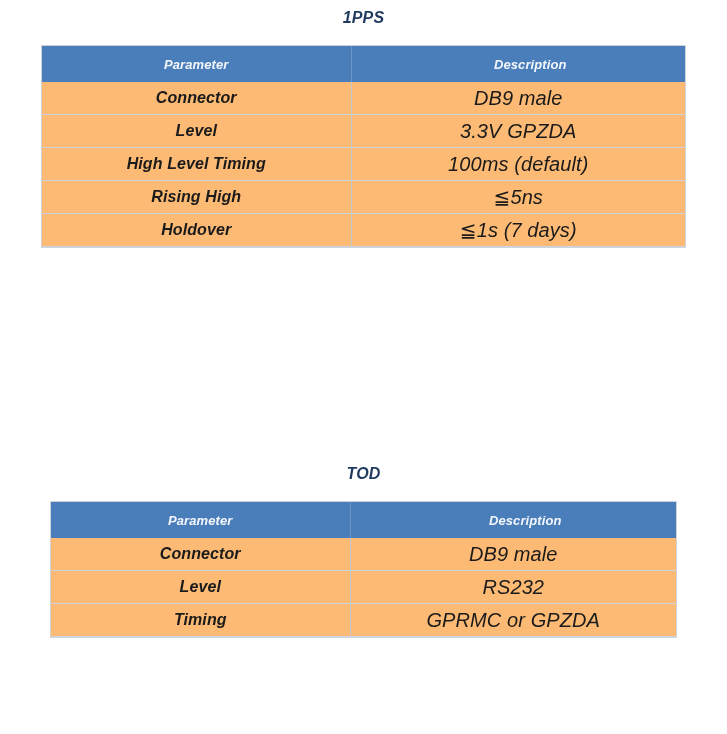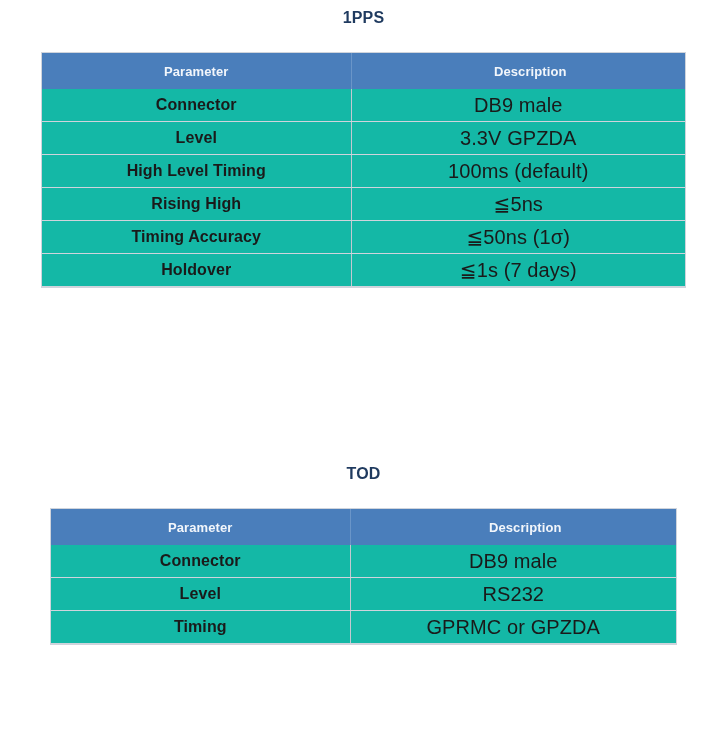--- a/index.html
+++ b/index.html
@@ -13,20 +13,21 @@
     font-family: "Liberation Sans", "DejaVu Sans", sans-serif;
     -webkit-font-smoothing: antialiased;
     overflow: hidden;
     position: relative;
   }
 
   .spec-page {
     position: relative;
     width: 727px;
     height: 734px;
+    font-style: italic;
   }
 
   
   .spec-section {
     position: absolute;
     left: 0;
     width: 727px;
   }
   #section-1pps { top: 0px; }
   #section-tod  { top: 456px; }
@@ -38,21 +39,21 @@
     color: #1f3a5f;
     letter-spacing: 0.2px;
     line-height: 18px;
     padding-top: 9px;
     padding-bottom: 0;
     user-select: none;
   }
 
   
   .spec-table-wrap {
-    margin: 12px auto;
+    margin: 5px auto;
     padding-top: 14px;
   }
   #wrap-1pps { width: 643px; }
   #wrap-tod  { width: 625px; }
 
   table.spec-table {
     width: 100%;
     border-collapse: collapse;
     table-layout: fixed;
     background: #ffffff;
@@ -84,21 +85,21 @@
 
   
   tbody tr.spec-row td {
     height: 32px;
     padding: 0 6px;
     text-align: center;
     vertical-align: middle;
     border-bottom: 1px solid #cfd4dc;
     border-right: 1px solid #c3c8d1;
     color: #1a1a1a;
-    background: #14b8a6;
+    background: #fdba74;
   }
   tbody tr.spec-row td:last-child {
     border-right: none;
   }
   tbody tr.spec-row:last-child td {
     border-bottom: 1px solid #cfd4dc;
   }
 
   td.cell-param {
     font-size: 16px;
@@ -145,24 +146,20 @@
           </tr>
           <tr class="spec-row">
             <td class="cell-param">High Level Timing</td>
             <td class="cell-desc">100ms (default)</td>
           </tr>
           <tr class="spec-row">
             <td class="cell-param">Rising High</td>
             <td class="cell-desc">≦5ns</td>
           </tr>
           <tr class="spec-row">
-            <td class="cell-param">Timing Accuracy</td>
-            <td class="cell-desc">≦50ns (1σ)</td>
-          </tr>
-          <tr class="spec-row">
             <td class="cell-param">Holdover</td>
             <td class="cell-desc">≦1s (7 days)</td>
           </tr>
         </tbody>
       </table>
     </div>
   </div>
 
   <div class="spec-section" id="section-tod">
 

